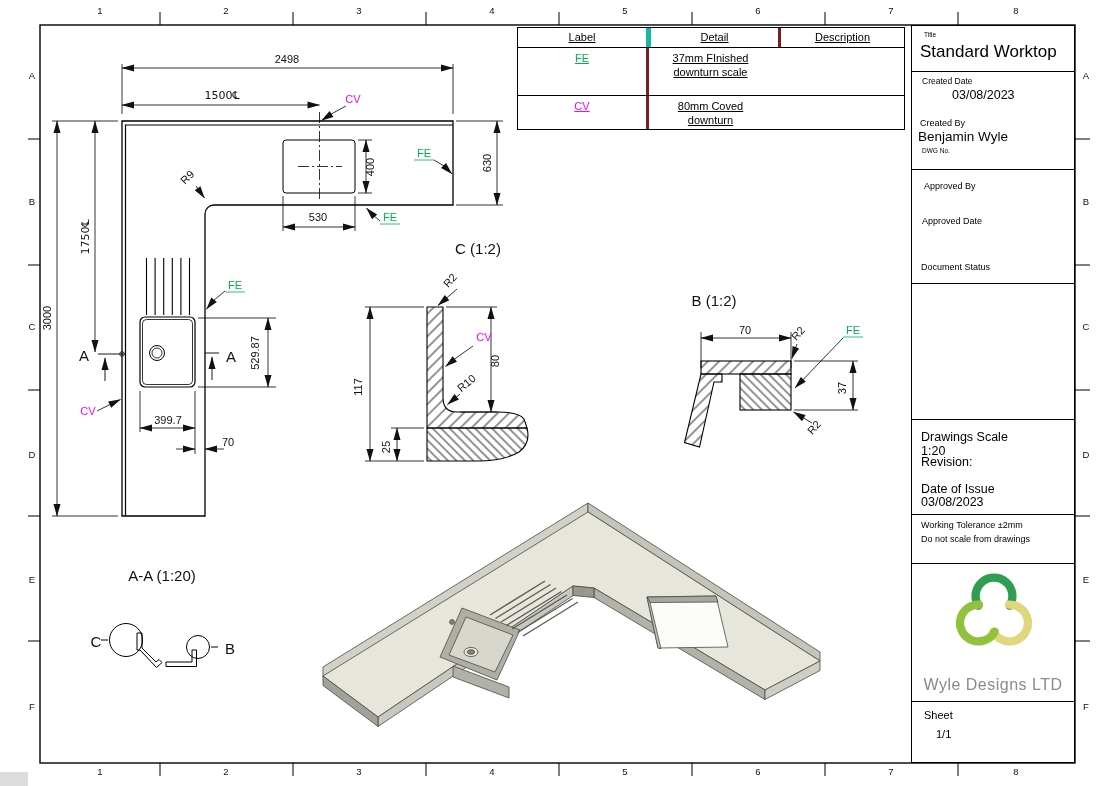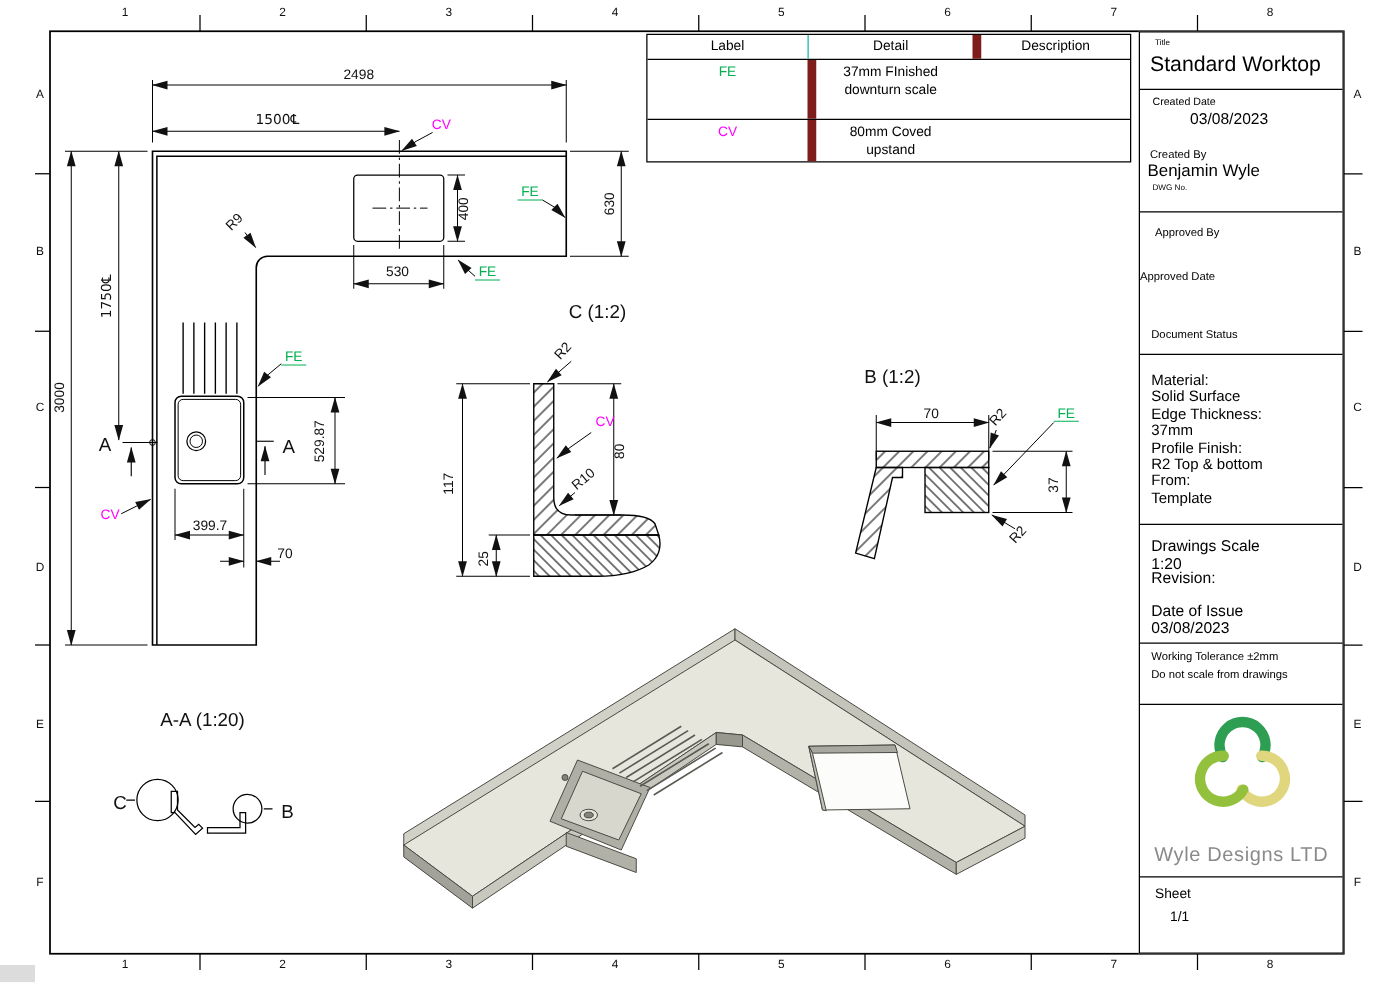--- a/index.html
+++ b/index.html
@@ -12,22 +12,22 @@
   .dim{font-size:11px;font-family:"Liberation Sans",sans-serif;}
   .dimcl{font-size:11px;font-family:"DejaVu Sans","Liberation Sans",sans-serif;}
   .st{font-size:15px;font-family:"Liberation Sans",sans-serif;}
   .fe{fill:#00B050;}
   .cvc{fill:#FF00FF;}
   
   .etable{position:absolute;left:517px;top:27px;width:388px;border:1px solid #000;
           font-size:11px;background:#fff;box-sizing:border-box;}
   .et-title{height:16px;line-height:16px;text-align:center;border-bottom:1px solid #000;}
   .et-row{display:flex;}
-  .et-row > div{box-sizing:border-box;text-align:center;}
-  .c1{width:128px;} .c2{width:132px;border-left:1px solid #14b8a6;} .c3{width:126px;border-left:7px solid #7f1d1d;}
+  .et-row > div{box-sizing:border-box;text-align:center;text-decoration:underline;}
+  .c1{width:128px;} .c2{width:132px;border-left:5px solid #14b8a6;} .c3{width:126px;border-left:3px solid #7f1d1d;}
   .et-head{height:19px;line-height:19px;border-bottom:1px solid #000;}
   .et-r1{height:47px;border-bottom:1px solid #000;}
   .et-r2{height:33px;}
   .et-r1 > div,.et-r2 > div{padding-top:3px;line-height:14px;}
   
   .tblock{position:absolute;left:911px;top:25px;width:164px;height:738px;
           border:1px solid #000;box-sizing:border-box;background:#fff;}
   .hline{position:absolute;left:0;width:162px;border-top:1px solid #000;}
   .tb{position:absolute;white-space:nowrap;}
   .company{position:absolute;left:0;width:162px;text-align:center;font-size:16px;color:#8a8a8a;letter-spacing:.5px;}
@@ -303,21 +303,21 @@
       <div class="c1" style="color:#00B050">FE</div>
       <div class="c3">
         <div>37mm FInished</div>
         <div>downturn scale</div>
       </div>
     </div>
     <div class="et-row et-r2">
       <div class="c1" style="color:#FF00FF">CV</div>
       <div class="c3">
         <div>80mm Coved</div>
-        <div>upstand</div>
+        <div>downturn</div>
       </div>
     </div>
   </div>
 
   <div class="tblock">
     <div class="hline" style="top:45px"></div>
       <div class="hline" style="top:143px"></div>
     <div class="hline" style="top:257px"></div>
       <div class="hline" style="top:393px"></div>
     <div class="hline" style="top:488px"></div>
@@ -327,33 +327,23 @@
     <span class="tb" style="left:12px;top:5px;font-size:6.5px">Title</span>
     <span class="tb" style="left:8px;top:16px;font-size:17px">Standard Worktop</span>
 
     <span class="tb" style="left:10px;top:50px;font-size:8.5px">Created Date</span>
     <span class="tb" style="left:40px;top:62px;font-size:12.5px">03/08/2023</span>
     <span class="tb" style="left:8px;top:92px;font-size:9px">Created By</span>
     <span class="tb" style="left:6px;top:103px;font-size:13.5px">Benjamin Wyle</span>
     <span class="tb" style="left:10px;top:121px;font-size:6.5px">DWG No.</span>
 
     <span class="tb" style="left:12px;top:155px;font-size:9px">Approved By</span>
-    <span class="tb" style="left:0;top:190px;font-size:9px">Approved Date</span>
+    <span class="tb" style="left:10px;top:190px;font-size:9px">Approved Date</span>
     <span class="tb" style="left:9px;top:236px;font-size:9px">Document Status</span>
 
-    <div class="tb" style="left:9px;top:272px;font-size:12px;line-height:13.4px">
-      <div>Material:</div>
-      <div>Solid Surface</div>
-      <div>Edge Thickness:</div>
-      <div>37mm</div>
-      <div>Profile Finish:</div>
-      <div>R2 Top &amp; bottom</div>
-      <div>From:</div>
-      <div>Template</div>
-    </div>
 
     <span class="tb" style="left:9px;top:404px;font-size:12.5px">Drawings Scale</span>
     <span class="tb" style="left:9px;top:418px;font-size:12.5px">1:20</span>
     <span class="tb" style="left:9px;top:429px;font-size:12.5px">Revision:</span>
     <span class="tb" style="left:9px;top:456px;font-size:12.5px">Date of Issue</span>
     <span class="tb" style="left:9px;top:469px;font-size:12.5px">03/08/2023</span>
 
     <span class="tb" style="left:9px;top:494px;font-size:9px">Working Tolerance ±2mm</span>
     <span class="tb" style="left:9px;top:508px;font-size:9px">Do not scale from drawings</span>
 

